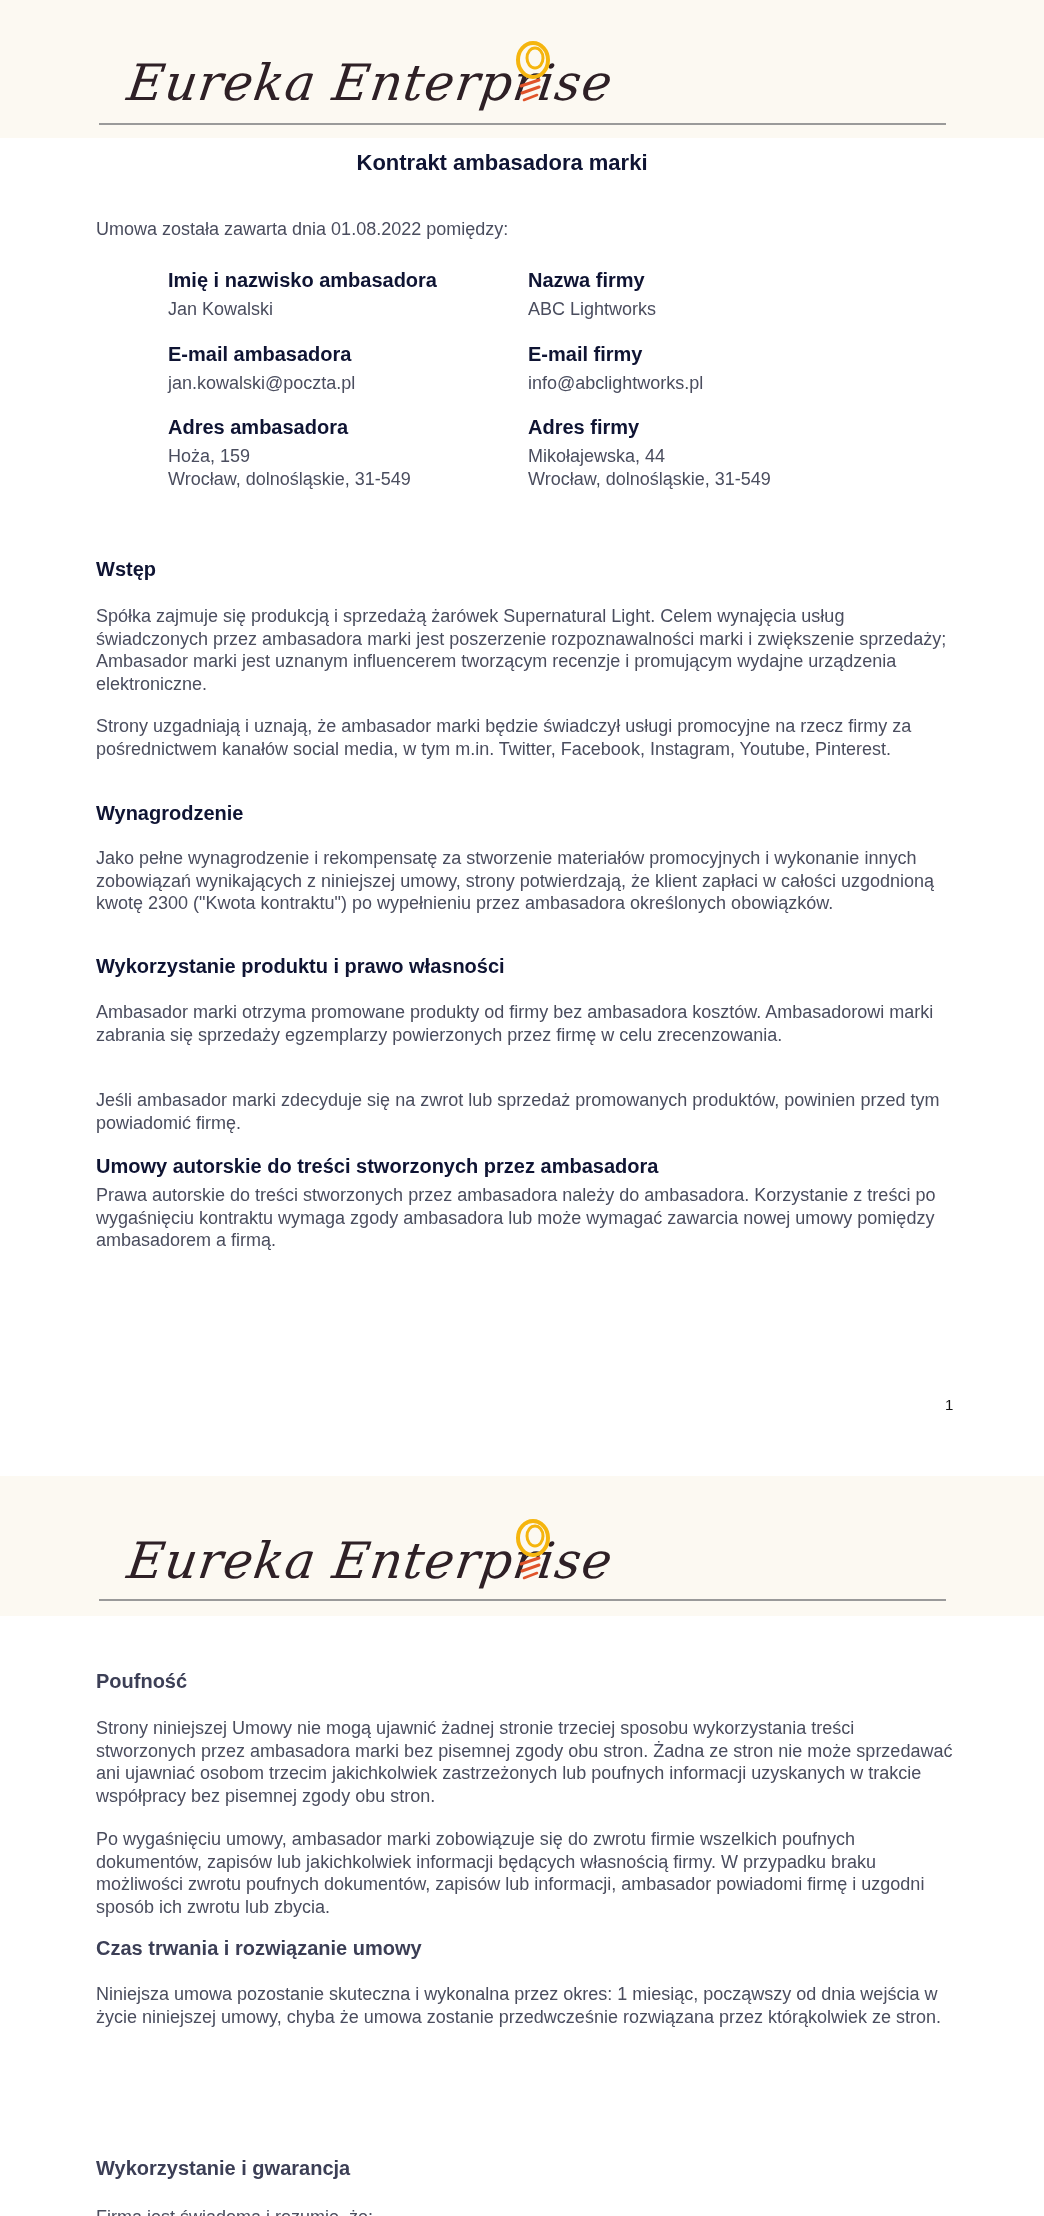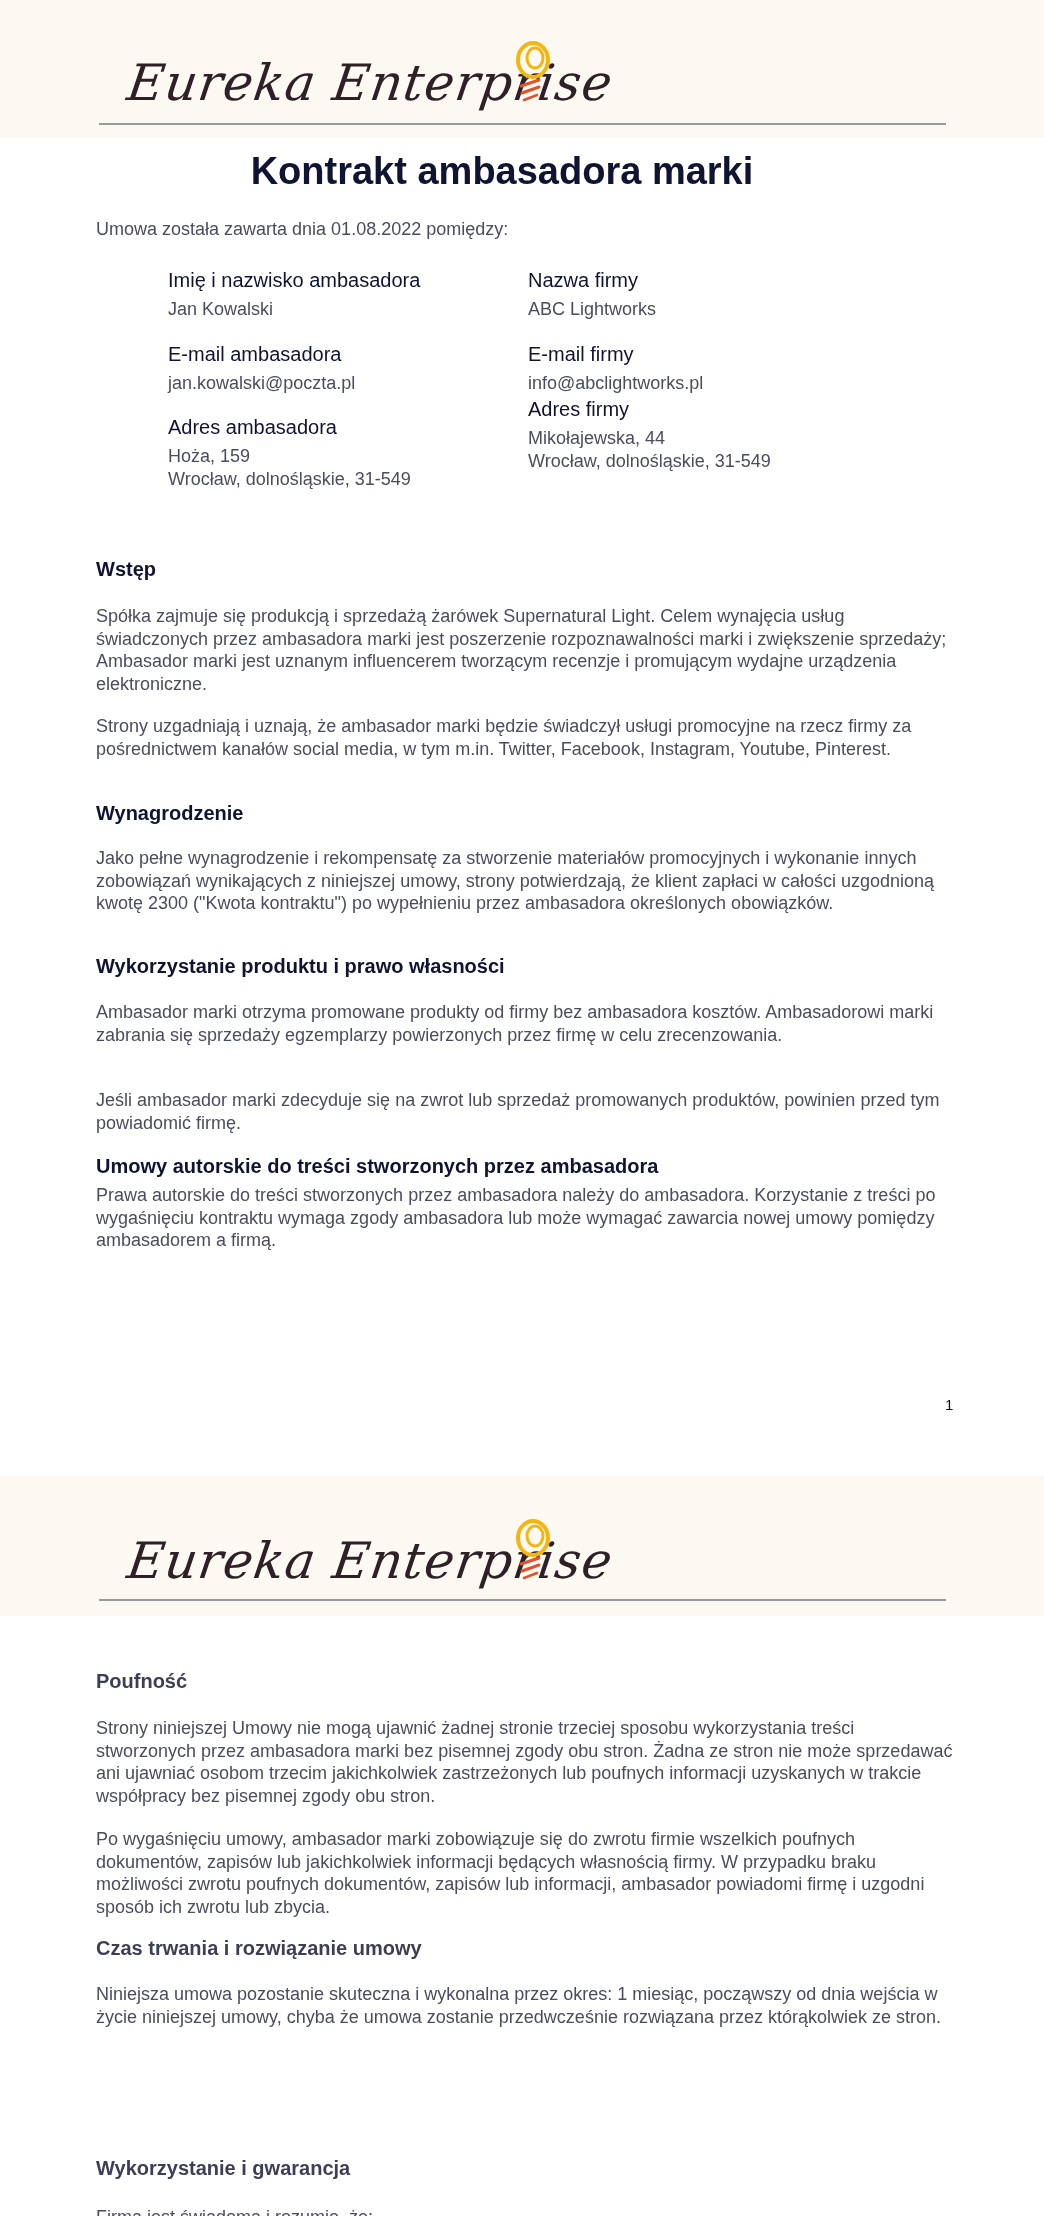--- a/index.html
+++ b/index.html
@@ -12,28 +12,28 @@
 
   .header-band { position: absolute; left: 0; top: 0; width: 1044px; height: 138px; background: #fcf9f2; }
   .page2 .header-band { height: 140px; }
   .header-rule { position: absolute; left: 99px; width: 847px; height: 2px; background: #9a9a9a; top: 123px; }
   .page2 .header-rule { top: 123px; }
 
   .logo { position: absolute; left: 125px; top: 40px; width: 440px; height: 85px; }
   .logo-text { position: absolute; left: 3px; top: 14px; font-family: "DejaVu Serif", serif; font-style: italic; font-size: 50px; color: #2e2026; letter-spacing: 1px; white-space: nowrap; transform: skewX(-8deg); }
   .logo-bulb { position: absolute; left: 382px; top: 0; width: 50px; height: 70px; }
 
-  .title { position: absolute; left: 0; width: 1004px; top: 150px; text-align: center; font-size: 38px; font-weight: bold; color: #0f1433; }
+  .title { position: absolute; left: 0; width: 1004px; top: 150px; text-align: center; font-size: 22px; font-weight: bold; color: #0f1433; }
 
   .text { position: absolute; left: 96px; width: 860px; font-size: 18px; line-height: 22.5px; color: #4a4d5e; }
   .h { position: absolute; left: 96px; font-size: 20px; font-weight: bold; color: #0f1433; }
   .page2 .h { color: #3c3f56; }
 
   .party-col { position: absolute; width: 340px; }
-  .party-label { font-size: 20px; font-weight: normal; color: #0f1433; line-height: 24px; }
+  .party-label { font-size: 20px; font-weight: bold; color: #0f1433; line-height: 24px; }
   .party-value { font-size: 18px; color: #4a4d5e; line-height: 22.5px; margin-top: 6px; }
   .party-field { position: absolute; left: 0; width: 340px; }
 
   .page-number { position: absolute; left: 945px; top: 1396px; font-size: 15px; color: #111111; }
 </style>
 </head>
 <body>
 
 <div class="page page1">
   <div class="header-band">
@@ -71,21 +71,21 @@
 
   <div class="party-col" style="left:528px; top:268px;">
     <div class="party-field" style="top:0;">
       <div class="party-label">Nazwa firmy</div>
       <div class="party-value">ABC Lightworks</div>
     </div>
     <div class="party-field" style="top:74px;">
       <div class="party-label">E-mail firmy</div>
       <div class="party-value">info@abclightworks.pl</div>
     </div>
-    <div class="party-field" style="top:129px;">
+    <div class="party-field" style="top:147px;">
       <div class="party-label">Adres firmy</div>
       <div class="party-value">Mikołajewska, 44</div>
       <div class="party-value" style="margin-top:0;">Wrocław, dolnośląskie, 31-549</div>
     </div>
   </div>
 
   <div class="h" style="top:558px;">Wstęp</div>
   <div class="text" style="top:605px;">Spółka zajmuje się produkcją i sprzedażą żarówek Supernatural Light. Celem wynajęcia usług świadczonych przez ambasadora marki jest poszerzenie rozpoznawalności marki i zwiększenie sprzedaży; Ambasador marki jest uznanym influencerem tworzącym recenzje i promującym wydajne urządzenia elektroniczne.</div>
   <div class="text" style="top:715px;">Strony uzgadniają i uznają, że ambasador marki będzie świadczył usługi promocyjne na rzecz firmy za pośrednictwem kanałów social media, w tym m.in. Twitter, Facebook, Instagram, Youtube, Pinterest.</div>
 

